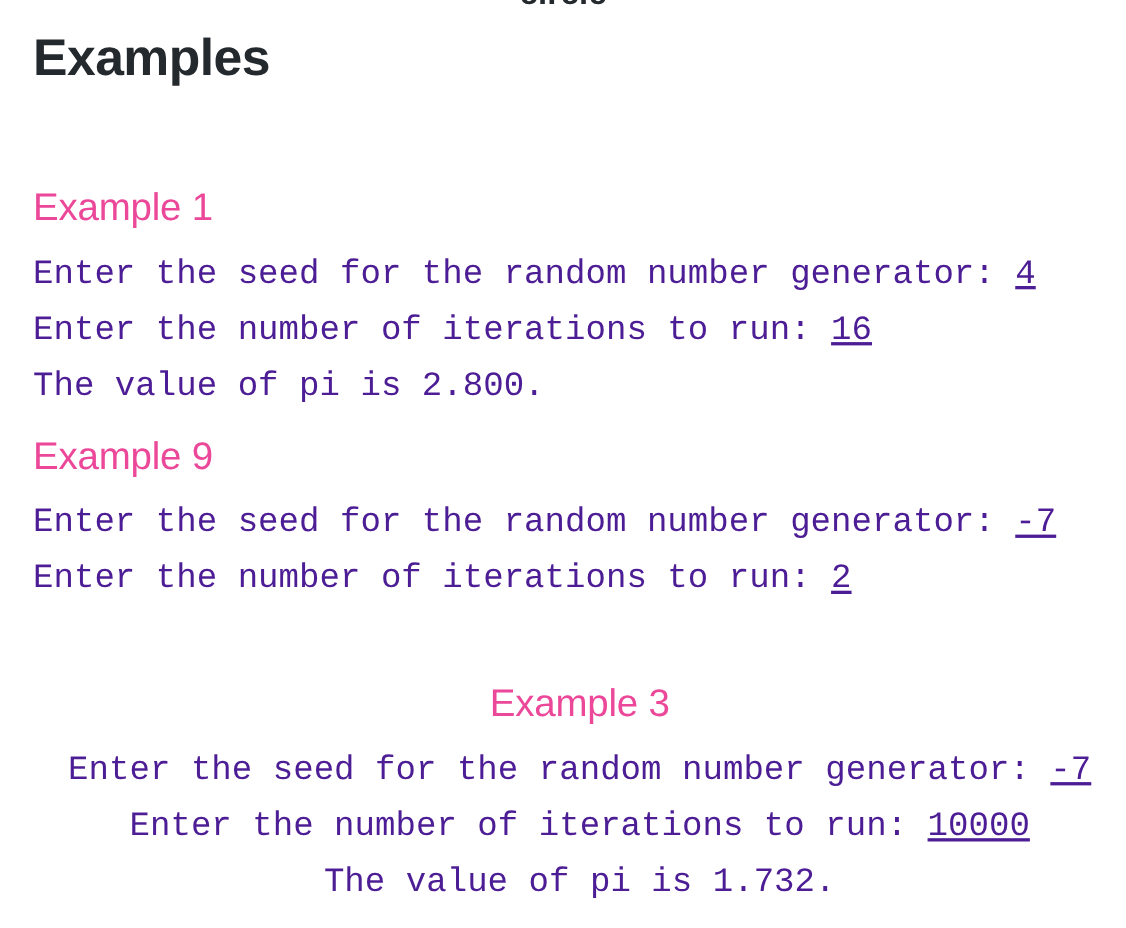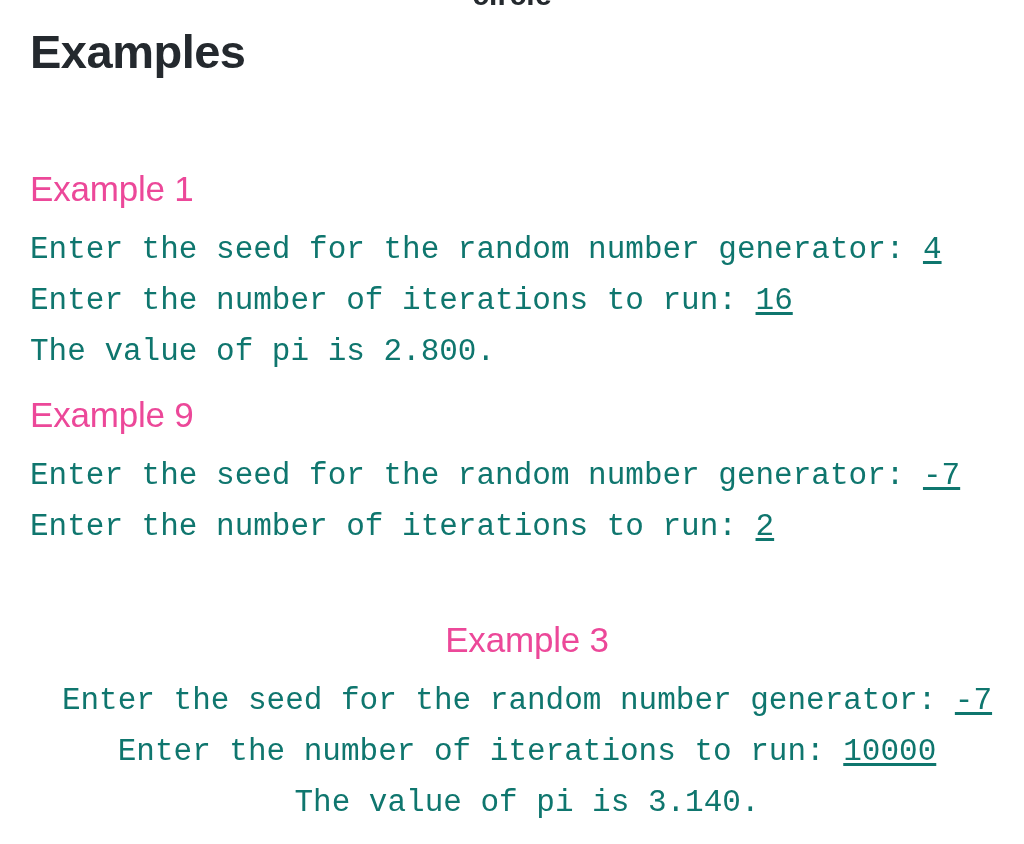--- a/index.html
+++ b/index.html
@@ -77,21 +77,21 @@
   .example-block.ex2 { top: 394px; }
   .example-block.ex3 { top: 619px; text-align: center; }
 
   .console {
     margin-top: 14px;
   }
   .console-line {
     font-family: "Liberation Mono", "DejaVu Sans Mono", monospace;
     font-size: 31px;
     line-height: 51px;
-    color: #0f766e;
+    color: #4c1d95;
     white-space: pre;
     letter-spacing: 0px;
   }
   .typed {
     text-decoration: underline;
     text-underline-offset: 3px;
   }
 </style>
 </head>
 <body>
@@ -119,18 +119,18 @@
         <div class="console-line"><span>Enter the seed for the random number generator: </span><span class="typed">-7</span></div>
         <div class="console-line"><span>Enter the number of iterations to run: </span><span class="typed">2</span></div>
       </div>
     </section>
 
     <section class="example-block ex3">
       <h2 class="example-title">Example 3</h2>
       <div class="console">
         <div class="console-line"><span>Enter the seed for the random number generator: </span><span class="typed">-7</span></div>
         <div class="console-line"><span>Enter the number of iterations to run: </span><span class="typed">10000</span></div>
-        <div class="console-line"><span>The value of pi is 3.140.</span></div>
+        <div class="console-line"><span>The value of pi is 1.732.</span></div>
       </div>
     </section>
 
   </div>
 </div>
 
 </body></html>

